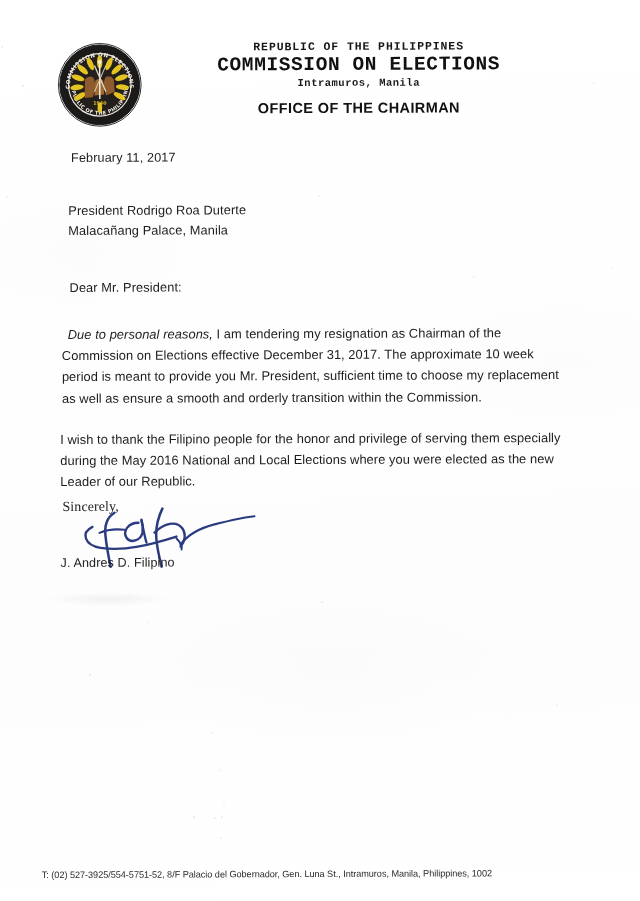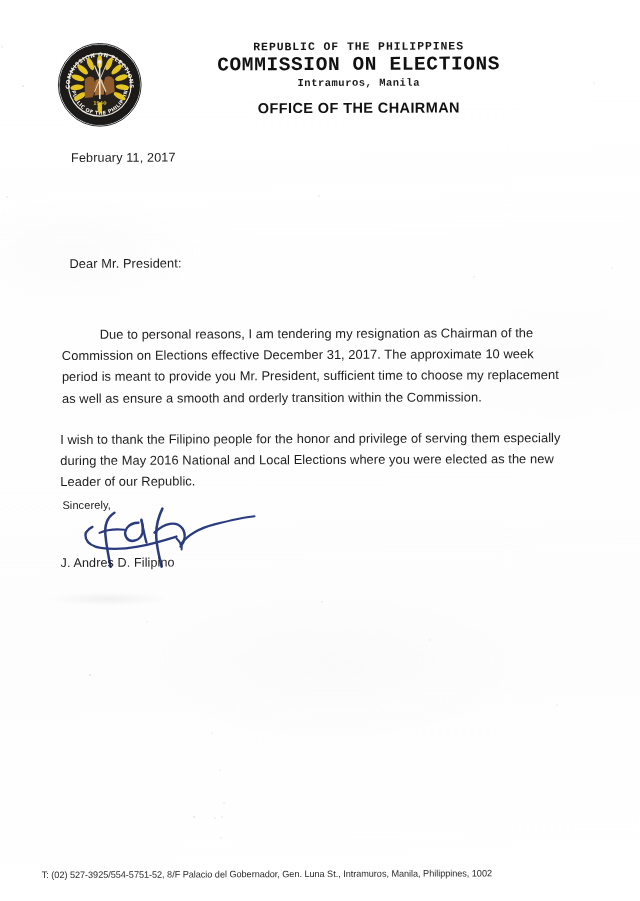--- a/index.html
+++ b/index.html
@@ -148,54 +148,55 @@
     left: 69px;
     top: 200px;
     font-size: 12.8px;
     line-height: 20px;
     letter-spacing: .1px;
   }
 
   #salutation {
     position: absolute;
     left: 70px;
-    top: 255px;
+    top: 279px;
     font-size: 12.8px;
     letter-spacing: .1px;
   }
 
   .para {
     position: absolute;
     font-size: 12.9px;
     line-height: 21.2px;
     letter-spacing: .05px;
     text-align: left;
   }
   #para-1 {
     left: 62px;
     top: 310px;
     width: 510px;
     text-indent: 6px;
   }
   #para-1 .emph {
-    margin-left: 32px;
+    font-style: italic;
   }
   #para-2 {
     left: 60px;
     top: 415px;
     width: 516px;
   }
 
   
   #closing {
     position: absolute;
     left: 62px;
     top: 498px;
-    font-size: 11px;
+    font-size: 14px;
     letter-spacing: .1px;
+    font-family: Liberation Serif, serif;
   }
   #signature-holder {
     position: absolute;
     left: 58px;
     top: 486px;
     width: 220px;
     height: 86px;
     pointer-events: none;
   }
   #signature-holder svg { display: block; overflow: visible; }
@@ -315,20 +316,24 @@
         <div class="hl2">COMMISSION ON ELECTIONS</div>
         <div class="hl3">Intramuros, Manila</div>
         <div class="hl4">OFFICE OF THE CHAIRMAN</div>
       </div>
     </div>
 
     <div id="letter-body">
 
       <div id="date-line">February 11, 2017</div>
 
+      <div id="recipient">
+        <div>President Rodrigo Roa Duterte</div>
+        <div>Malacañang Palace, Manila</div>
+      </div>
 
       <div id="salutation">Dear Mr. President:</div>
 
       <p class="para" id="para-1">
         <span class="emph">Due to personal reasons,</span><span> I am tendering my resignation as Chairman of the Commission on Elections effective December 31, 2017.  The approximate 10 week period is meant to provide you Mr. President, sufficient time to choose my replacement as well as ensure a smooth and orderly transition within the Commission.</span>
       </p>
 
       <p class="para" id="para-2">I wish to thank the Filipino people for the honor and privilege of serving them especially during the May 2016 National and Local Elections where you were elected as the new Leader of our Republic.</p>
 
       <div id="closing">Sincerely,</div>

